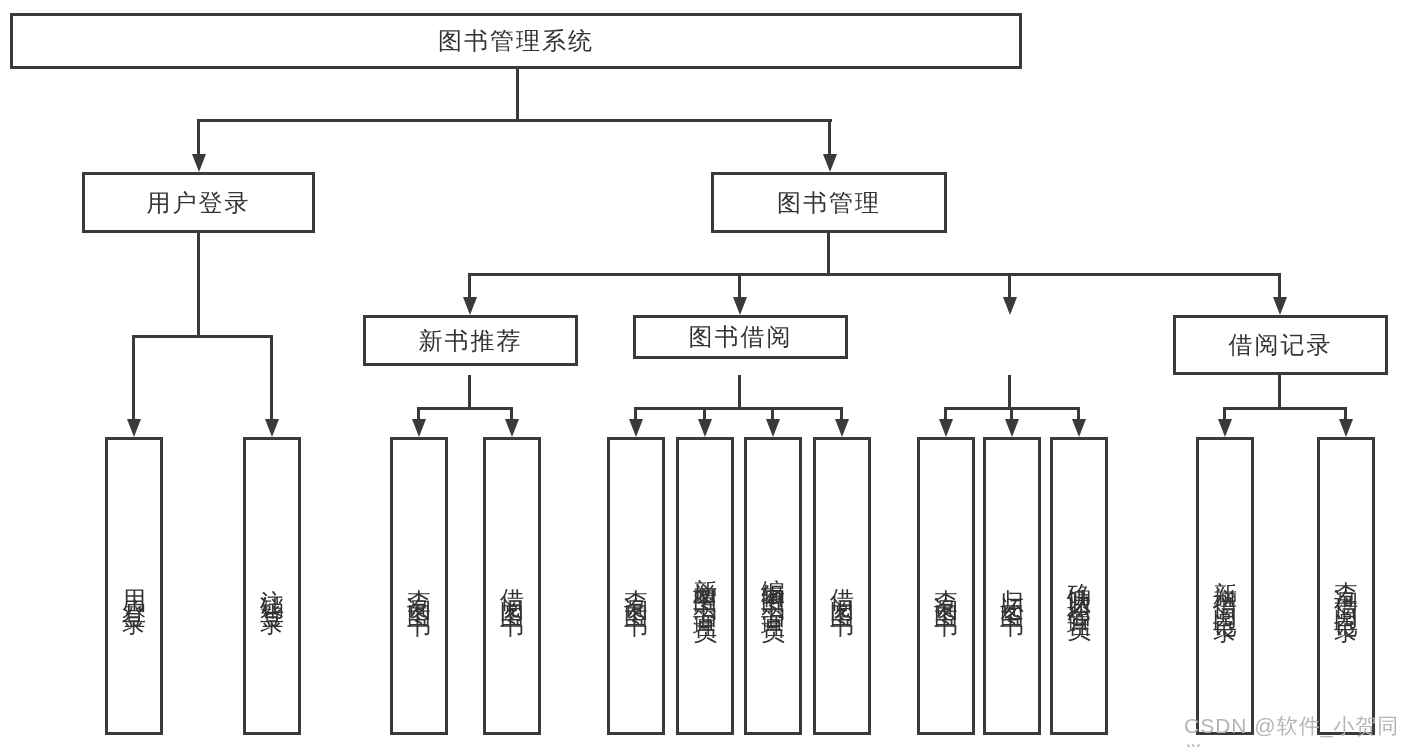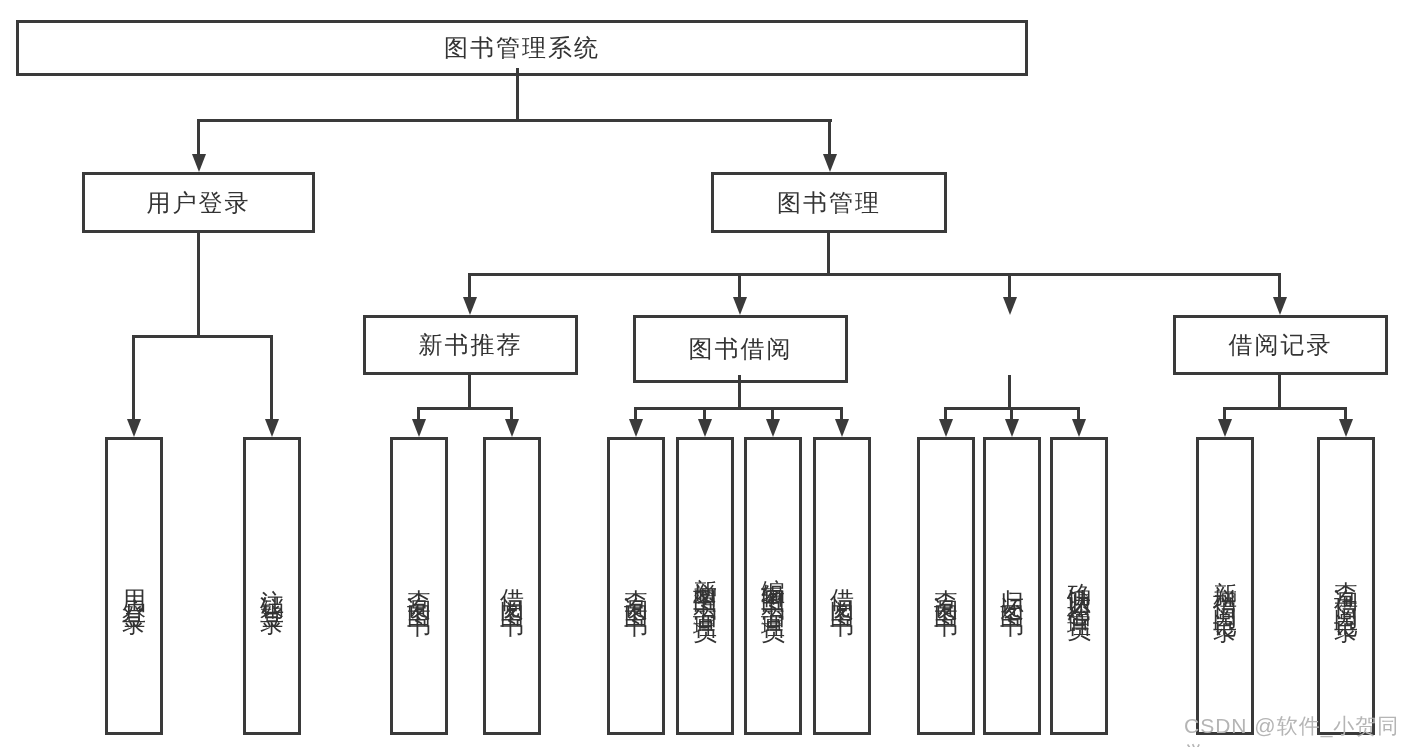--- a/index.html
+++ b/index.html
@@ -58,21 +58,21 @@
     font-size: 21px;
     letter-spacing: 1px;
     z-index: 5;
   }
 </style>
 </head>
 <body>
 
 <div class="canvas">
 
-  <div class="box" style="left:16px; top:13px; width:1012px; height:56px;margin-top:7px;">
+  <div class="box" style="left:10px; top:13px; width:1012px; height:56px;">
     <span>图书管理系统</span>
   </div>
 
   <div class="vline" style="left:516px; top:68px; height:53px;"></div>
   <div class="hline" style="left:198px; top:119px; width:634px;"></div>
   <div class="vline" style="left:197px; top:119px; height:37px;"></div>
   <div class="ahead" style="left:192px; top:154px;"></div>
   <div class="vline" style="left:828px; top:119px; height:37px;"></div>
   <div class="ahead" style="left:823px; top:154px;"></div>
 
@@ -94,24 +94,24 @@
   <div class="hline" style="left:468px; top:273px; width:813px;"></div>
   <div class="vline" style="left:468px; top:273px; height:26px;"></div>
   <div class="ahead" style="left:463px; top:297px;"></div>
   <div class="vline" style="left:738px; top:273px; height:26px;"></div>
   <div class="ahead" style="left:733px; top:297px;"></div>
   <div class="vline" style="left:1008px; top:273px; height:26px;"></div>
   <div class="ahead" style="left:1003px; top:297px;"></div>
   <div class="vline" style="left:1278px; top:273px; height:26px;"></div>
   <div class="ahead" style="left:1273px; top:297px;"></div>
 
-  <div class="box" style="left:363px; top:315px; width:215px; height:60px;">
+  <div class="box" style="left:363px; top:315px; width:215px; height:51px;">
     <span>新书推荐</span>
   </div>
-  <div class="box" style="left:633px; top:315px; width:215px; height:68px;align-items:center;">
+  <div class="box" style="left:633px; top:315px; width:215px; height:44px;align-items:center;">
     <span>图书借阅</span>
   </div>
   <div class="box" style="left:1173px; top:315px; width:215px; height:60px;">
     <span>借阅记录</span>
   </div>
 
   <div class="vline" style="left:468px; top:375px; height:34px;"></div>
   <div class="hline" style="left:417px; top:407px; width:96px;"></div>
   <div class="vline" style="left:417px; top:407px; height:15px;"></div>
   <div class="ahead" style="left:412px; top:419px;"></div>

